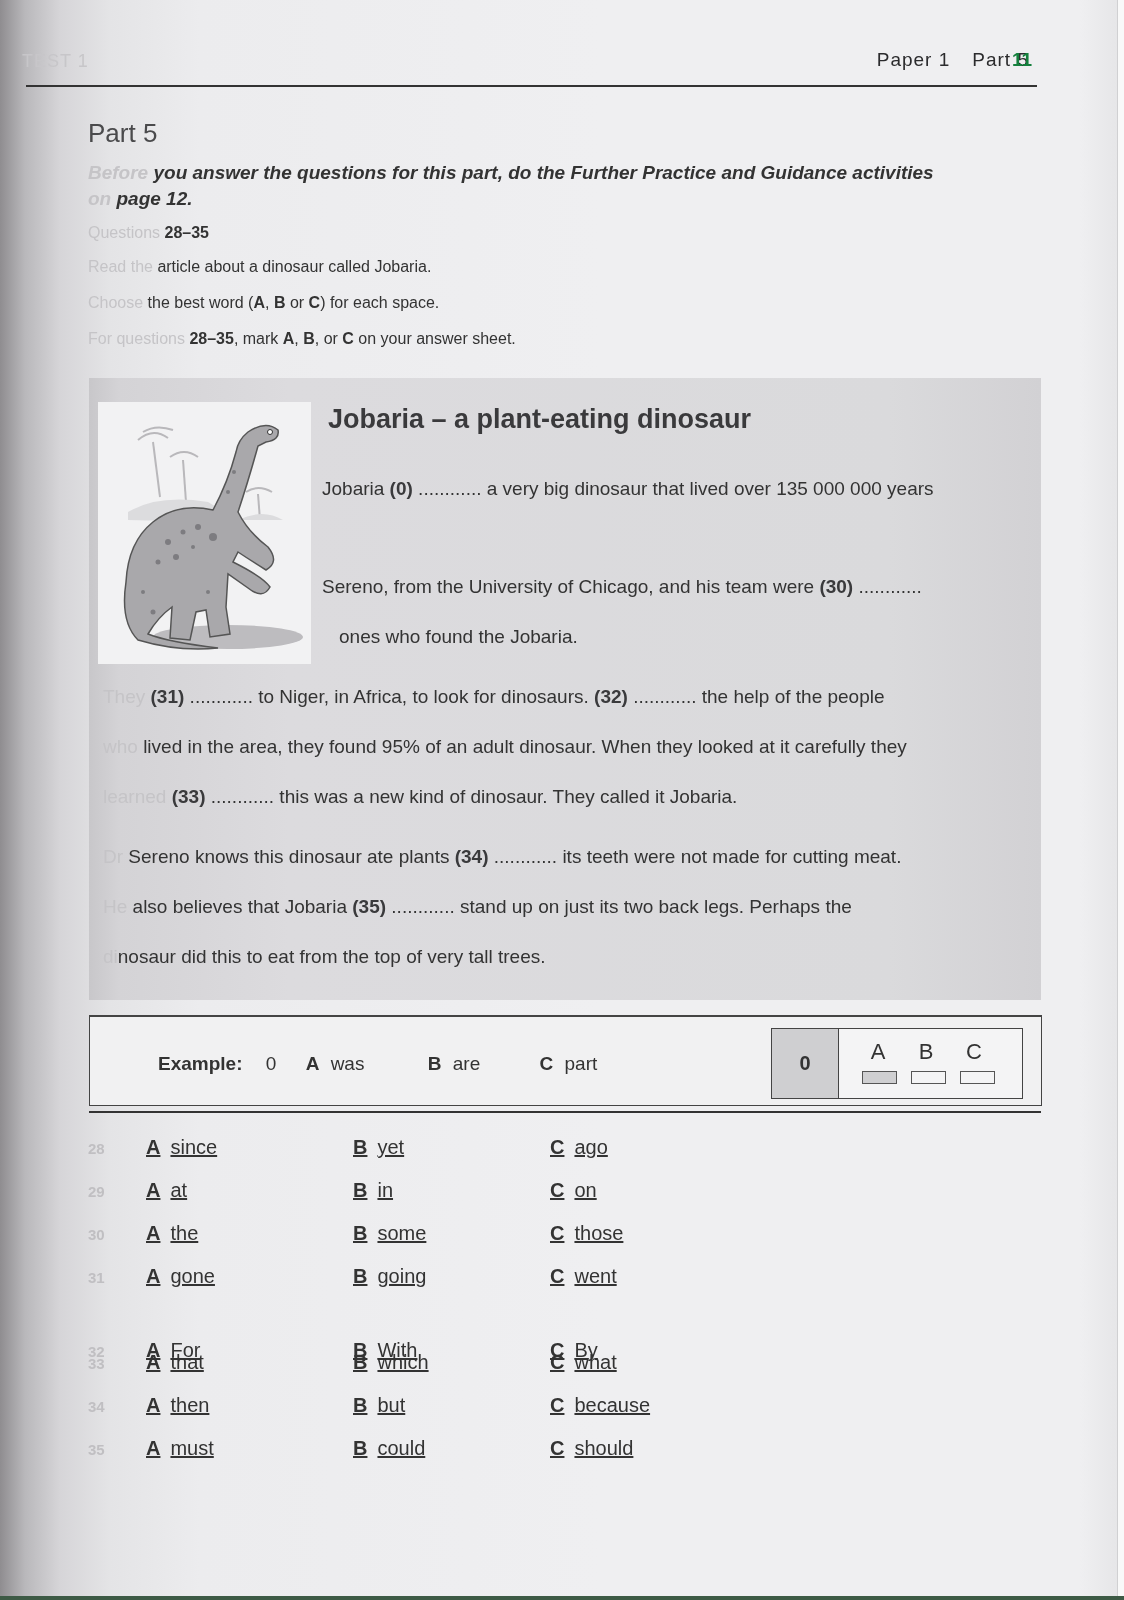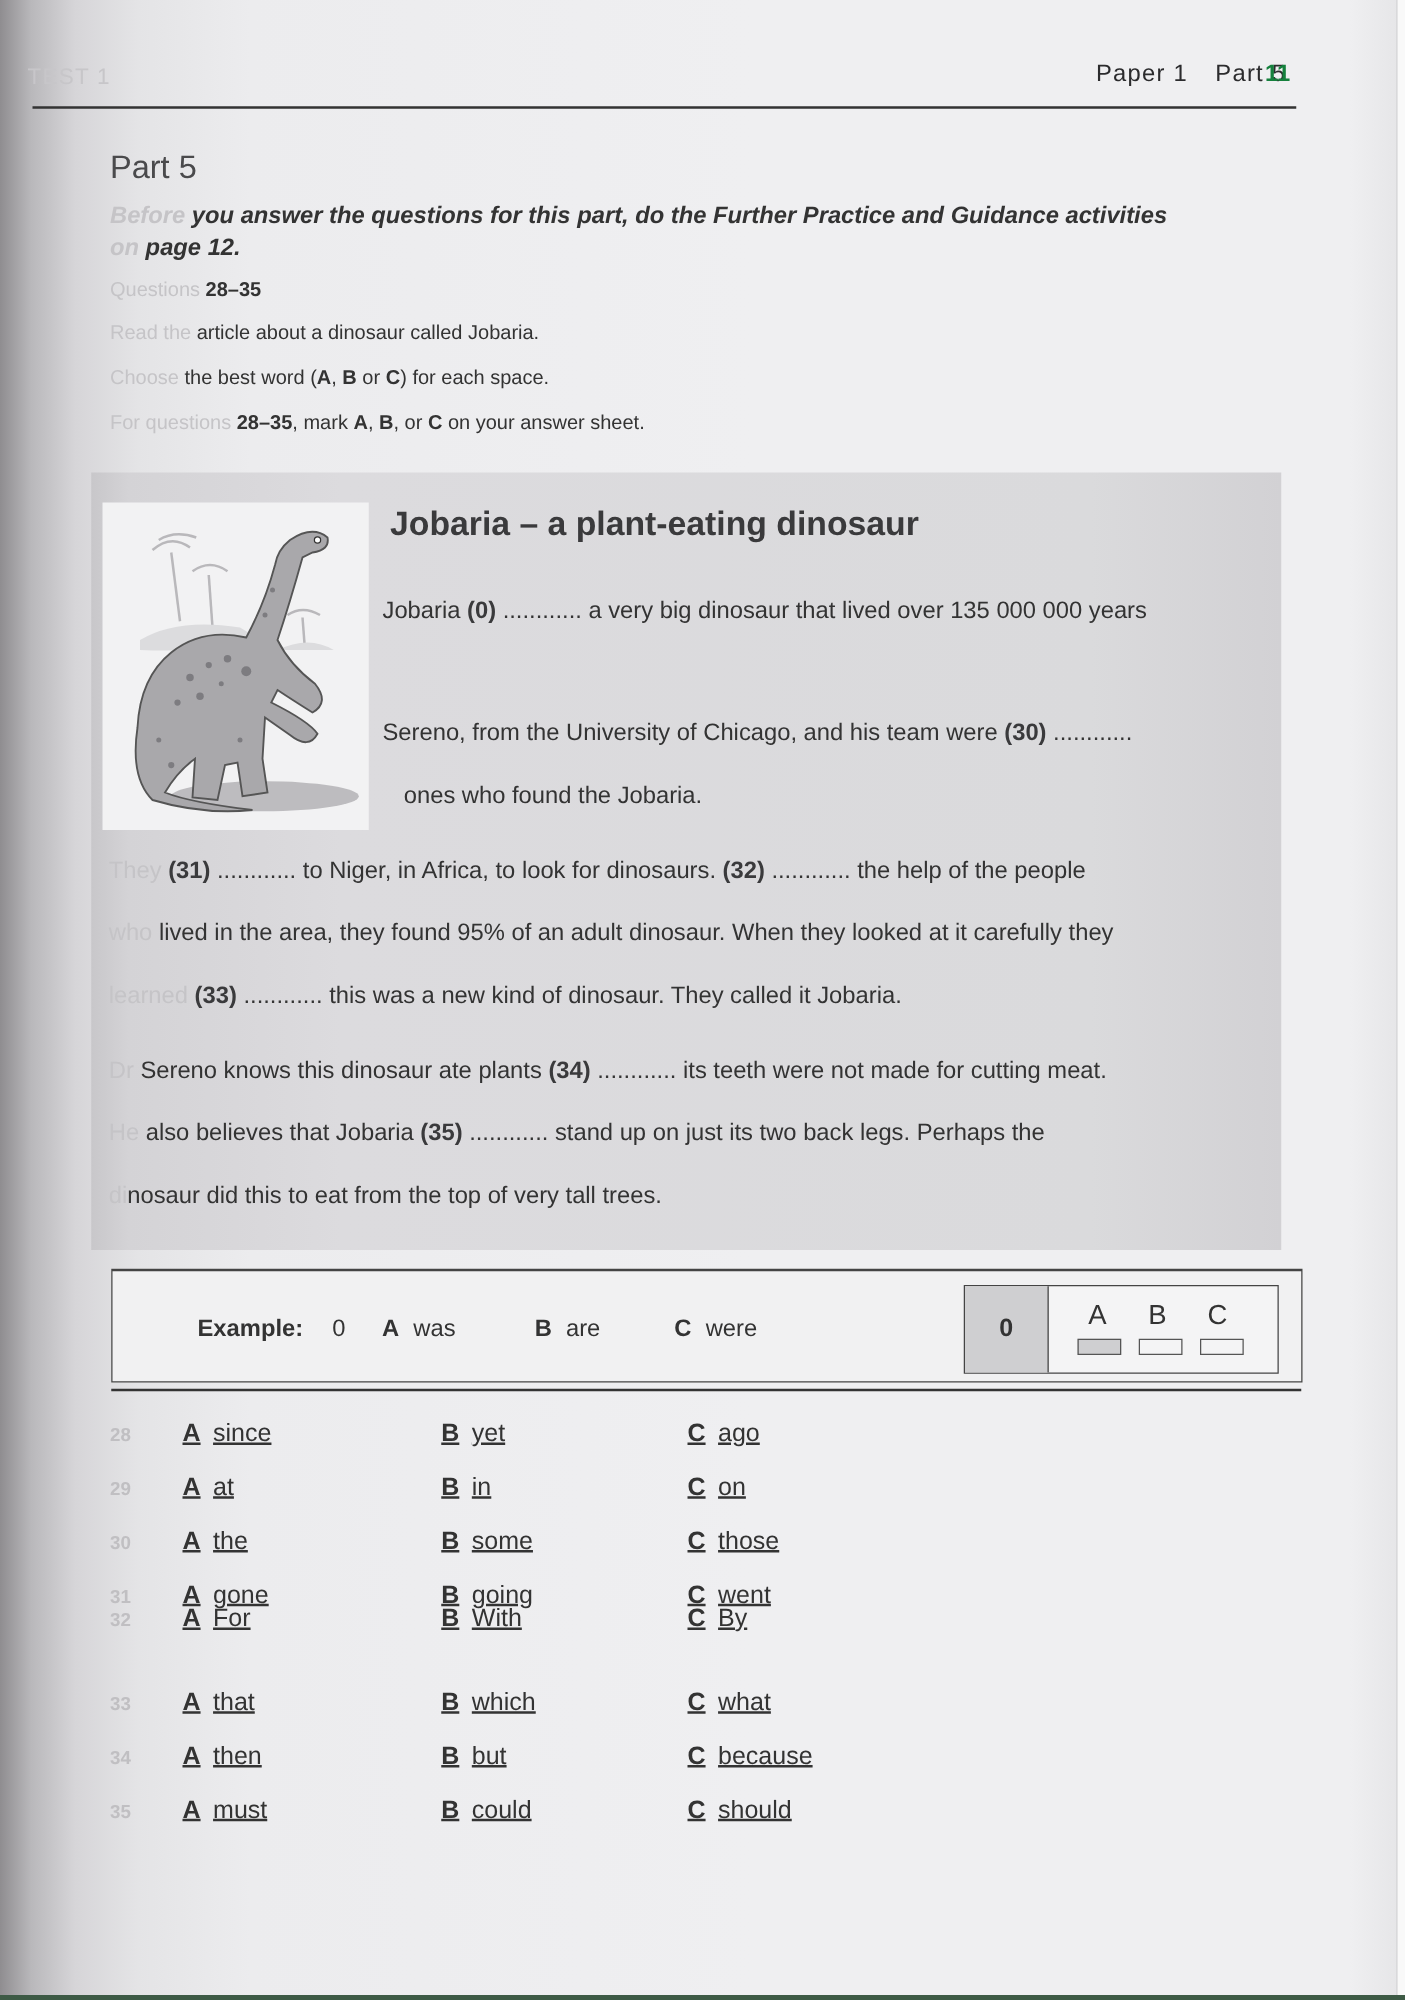--- a/index.html
+++ b/index.html
@@ -16,21 +16,21 @@
   .header-right span { margin-left:22px; }
   .page-num { position:absolute; top:49px; left:1012px; font-size:19px; font-weight:bold; color:#15803d; }
   .header-rule { position:absolute; left:26px; top:85px; width:1011px; height:2px; background:#333; }
 
   .part-title { position:absolute; left:88px; top:118px; font-size:26px; color:#4a4a4c; }
   .intro-italic { position:absolute; left:88px; top:160px; width:930px; font-size:19px; font-weight:bold; font-style:italic; color:#333; line-height:26px; }
   .q-range { position:absolute; left:88px; top:224px; font-size:16px; color:#333; }
   .inst { position:absolute; left:88px; font-size:16px; color:#333; }
   .fade { color:#c5c4c7; }
 
-  .article { position:absolute; left:73px; top:378px; width:952px; height:622px;
+  .article { position:absolute; left:89px; top:378px; width:952px; height:622px;
     background: linear-gradient(to right, #c8c7ca 0px, #d4d3d6 30px, #dcdbde 200px, #dadadc 800px, #d2d1d4 952px); }
   .illus { position:absolute; left:9px; top:24px; width:213px; height:262px; background:#f2f2f3; }
   .art-title { position:absolute; left:239px; top:26px; font-size:27px; font-weight:bold; color:#3a3a3c; }
   .art-line { position:absolute; font-size:19px; color:#333; white-space:nowrap; }
   .art-line b { color:#3a3a3c; }
 
   .example-box { position:absolute; left:89px; top:1015px; width:951px; height:88px; border:1px solid #444; border-width:2px 1px 1px 1px; background:#f1f1f2; }
   .example-text { position:absolute; left:68px; top:36px; font-size:19px; color:#333; white-space:nowrap; }
   .example-text b { color:#333; }
   .ans-grid { position:absolute; left:681px; top:11px; width:250px; height:69px; border:1px solid #444; background:#f4f4f5; }
@@ -146,21 +146,21 @@
 
 <div class="example-box">
   <div class="example-text">
     <b>Example:</b>
     <span style="margin-left:18px">0</span>
     <b style="margin-left:24px">A</b>
     <span style="margin-left:6px">was</span>
     <b style="margin-left:58px">B</b>
     <span style="margin-left:6px">are</span>
     <b style="margin-left:54px">C</b>
-    <span style="margin-left:6px">were</span>
+    <span style="margin-left:6px">part</span>
   </div>
   <div class="ans-grid">
     <div class="ans-num">0</div>
     <div class="ans-letter" style="left:88px">A</div>
     <div class="ans-letter" style="left:136px">B</div>
     <div class="ans-letter" style="left:184px">C</div>
     <div class="ans-bubble filled" style="left:90px"></div>
     <div class="ans-bubble" style="left:139px"></div>
     <div class="ans-bubble" style="left:188px"></div>
   </div>
@@ -185,21 +185,21 @@
     <span class="opt" style="left:58px"><b>A</b><span>the</span></span>
     <span class="opt" style="left:265px"><b>B</b><span>some</span></span>
     <span class="opt" style="left:462px"><b>C</b><span>those</span></span>
   </div>
   <div class="opt-row" style="top:1265px">
     <span class="opt-num">31</span>
     <span class="opt" style="left:58px"><b>A</b><span>gone</span></span>
     <span class="opt" style="left:265px"><b>B</b><span>going</span></span>
     <span class="opt" style="left:462px"><b>C</b><span>went</span></span>
   </div>
-  <div class="opt-row" style="top:1284px">
+  <div class="opt-row" style="top:1339px">
     <span class="opt-num">32</span>
     <span class="opt" style="left:58px"><b>A</b><span>For</span></span>
     <span class="opt" style="left:265px"><b>B</b><span>With</span></span>
     <span class="opt" style="left:462px"><b>C</b><span>By</span></span>
   </div>
   <div class="opt-row" style="top:1351px">
     <span class="opt-num">33</span>
     <span class="opt" style="left:58px"><b>A</b><span>that</span></span>
     <span class="opt" style="left:265px"><b>B</b><span>which</span></span>
     <span class="opt" style="left:462px"><b>C</b><span>what</span></span>

